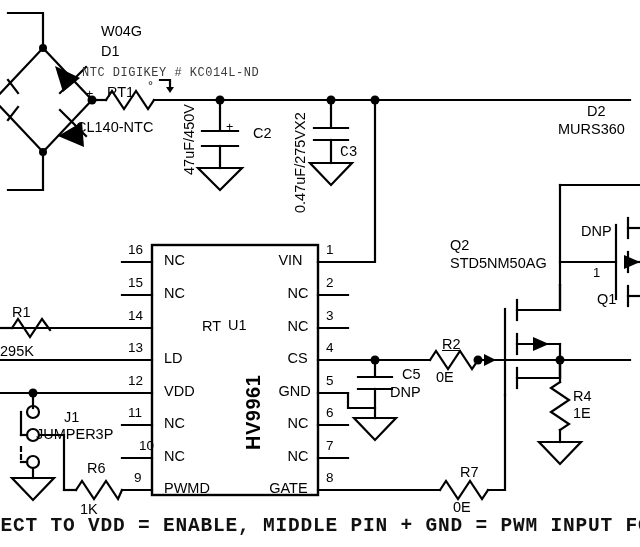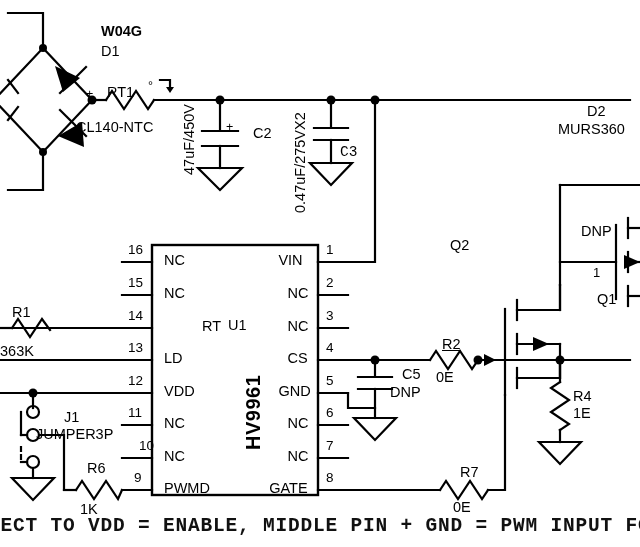--- a/index.html
+++ b/index.html
@@ -155,24 +155,25 @@
       <path d="M628 286 L628 306"></path>
       <path d="M628 228 L640 228"></path>
       <path d="M628 262 L640 262"></path>
       <path d="M628 296 L640 296"></path>
       <path d="M624 255 L640 262 L624 269 Z" fill="#000" stroke="none"></path>
 
       <path d="M560 430 L560 430"></path>
     </g>
   </svg>
 
-  <div class="lbl s14" style="left:101px;top:24px;font-weight:bold;">W04G</div>
+  <div class="lbl s14" style="left:101px;top:24px;">W04G</div>
   <div class="lbl s14" style="left:101px;top:44px;">D1</div>
   <div class="lbl s12" style="left:86px;top:88px;">+</div>
 
+  <div class="lbl mono" style="left:82px;top:67px;">NTC DIGIKEY # KC014L-ND</div>
 
   <div class="lbl s14" style="left:107px;top:85px;">RT1</div>
   <div class="lbl s12" style="left:148px;top:80px;">°</div>
   <div class="lbl s14" style="left:76px;top:120px;">CL140-NTC</div>
 
   <div class="lbl s14 rot" style="left:182px;top:175px;">47uF/450V</div>
   <div class="lbl s12" style="left:226px;top:121px;">+</div>
   <div class="lbl s14" style="left:253px;top:126px;">C2</div>
 
   <div class="lbl s14 rot" style="left:293px;top:213px;">0.47uF/275VX2</div>
@@ -219,41 +220,42 @@
       <div class="lbl s14" style="left: 278.4px; top: 384px;">GND</div>
       <div class="lbl s14" style="left: 287.6px; top: 416px;">NC</div>
       <div class="lbl s14" style="left: 287.6px; top: 449px;">NC</div>
       <div class="lbl s14" style="left: 269.2px; top: 481px;">GATE</div>
     </div>
 
   <div class="lbl s14" style="left:228px;top:318px;">U1</div>
   <div class="lbl icname" style="left:243px;top:450px;">HV9961</div>
 
   <div class="lbl s14" style="left:12px;top:305px;">R1</div>
-  <div class="lbl s14" style="left:0px;top:344px;">363K</div>
+  <div class="lbl s14" style="left:0px;top:344px;">295K</div>
 
   <div class="lbl s14" style="left:64px;top:410px;">J1</div>
   <div class="lbl s14" style="left:36px;top:427px;">JUMPER3P</div>
 
   <div class="lbl s14" style="left:87px;top:461px;">R6</div>
   <div class="lbl s14" style="left:80px;top:502px;">1K</div>
 
   <div class="lbl s14" style="left:396px;top:367px;margin-left:6px;">C5</div>
   <div class="lbl s14" style="left:390px;top:385px;">DNP</div>
 
   <div class="lbl s14" style="left:442px;top:337px;text-decoration:underline;">R2</div>
   <div class="lbl s14" style="left:436px;top:370px;">0E</div>
 
   <div class="lbl s14" style="left:460px;top:465px;">R7</div>
   <div class="lbl s14" style="left:453px;top:500px;">0E</div>
 
   <div class="lbl s14" style="left:573px;top:389px;">R4</div>
   <div class="lbl s14" style="left:573px;top:406px;">1E</div>
 
   <div class="lbl s14" style="left:450px;top:238px;">Q2</div>
+  <div class="lbl s14" style="left:450px;top:256px;">STD5NM50AG</div>
 
   <div class="lbl s14" style="left:581px;top:224px;">DNP</div>
   <div class="lbl s13" style="left:593px;top:266px;">1</div>
   <div class="lbl s14" style="left:597px;top:292px;text-align:right;">Q1</div>
 
   <div class="lbl note" style="left:-12px;top:516px;">NECT TO VDD = ENABLE, MIDDLE PIN + GND = PWM INPUT FOR</div>
 
 </div>
 
 </body></html>

